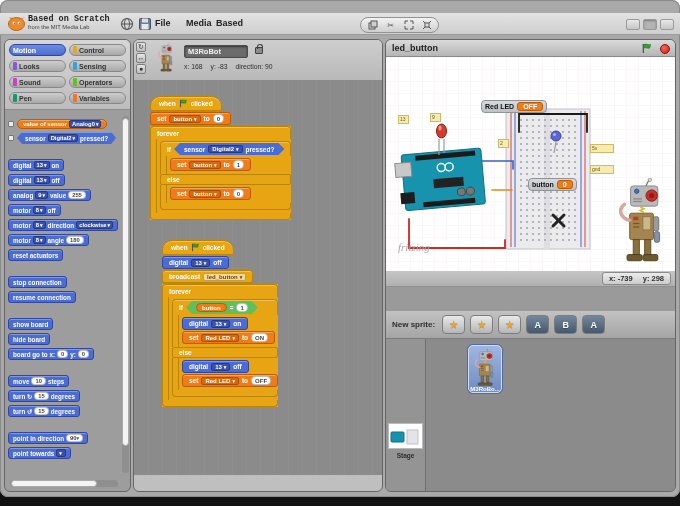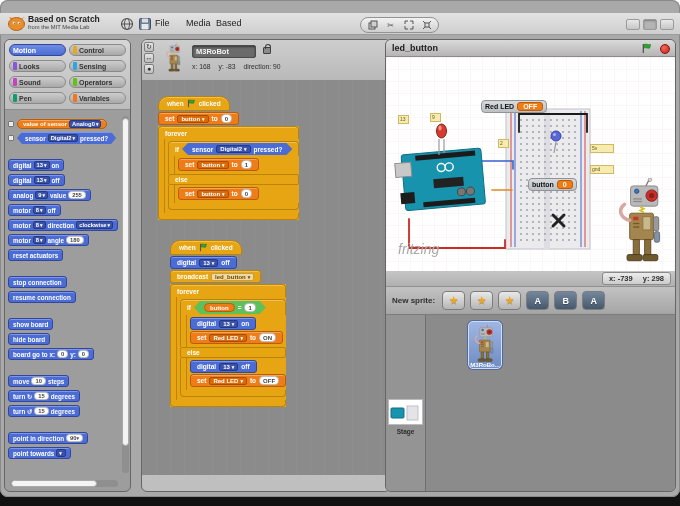--- a/index.html
+++ b/index.html
@@ -7,24 +7,24 @@
   .stagebg{position:absolute;left:0;right:0;bottom:0;height:18px;background:#111;}
   .app{position:relative;width:680px;height:506px;overflow:hidden;background:#fff;}
   .win{position:absolute;left:0;top:0;width:680px;height:497px;background:#a9a9a9;border-radius:8px;overflow:hidden;box-shadow:0 0 0 1px #8a8a8a inset;}
   
   .titlebar{position:absolute;left:0;top:0;right:0;height:13px;background:linear-gradient(#efefef,#d7d7d7);border-bottom:1px solid #b2b2b2;}
   .dot{position:absolute;top:3px;width:7px;height:7px;border-radius:50%;}
   .wtitle{position:absolute;left:0;right:0;top:1px;text-align:center;font-size:8px;color:#4a4a4a;}
   
   .menubar{position:absolute;left:0;top:13px;right:0;height:22px;background:linear-gradient(#e2e2e2,#cfcfcf);border-bottom:1px solid #9b9b9b;}
   .brand{position:absolute;left:28px;top:2px;line-height:1;}
-  .brand .t1{font-size:8.5px;font-weight:bold;color:#222;}
+  .brand .t1{font-size:8.5px;font-weight:bold;color:#222;font-family:Liberation Mono, monospace;}
   .brand .t2{font-size:5.8px;color:#444;margin-top:1px;}
   .mico{position:absolute;top:4px;width:14px;height:14px;}
-  .menu{position:absolute;top:5px;font-size:9px;font-weight:normal;color:#222;cursor:default;}
+  .menu{position:absolute;top:5px;font-size:9px;font-weight:bold;color:#222;cursor:default;}
   .toolpill{position:absolute;left:360px;top:4px;height:16px;border:1px solid #939393;border-radius:9px;background:linear-gradient(#f2f2f2,#cfcfcf);display:flex;align-items:center;padding:0 4px;gap:3px;}
   .toolbtn{width:15px;height:12px;border-radius:3px;display:flex;align-items:center;justify-content:center;font-size:8px;color:#555;}
   .viewbtns{position:absolute;right:6px;top:6px;display:flex;gap:3px;}
   .viewbtn{width:14px;height:11px;border:1px solid #9a9a9a;border-radius:2px;background:linear-gradient(#e8e8e8,#c6c6c6);}
   .viewbtn.sel{background:#b4b4b4;box-shadow:inset 0 1px 2px rgba(0,0,0,.3);}
   
   .panel{position:absolute;top:39px;height:453px;border:1px solid #666;border-radius:6px;overflow:hidden;background:#9d9d9d;box-shadow:inset 0 1px 0 rgba(255,255,255,.25);}
   
   .pal{left:4px;width:127px;}
   .catarea{height:70px;background:linear-gradient(#d6d6d6,#bdbdbd);border-bottom:1px solid #8c8c8c;padding:4px 4px;display:grid;grid-template-columns:1fr 1fr;gap:3px;}
@@ -40,21 +40,21 @@
   .pb.bool{border:none;clip-path:polygon(5px 0,calc(100% - 5px) 0,100% 50%,calc(100% - 5px) 100%,5px 100%,0 50%);padding:2px 8px;background:#4a6cd4;}
   .sg-dd{background:#3952a8;border:1px solid #273a80;border-radius:2px;padding:0 2px;font-size:5.8px;display:inline-flex;align-items:center;gap:1px;min-width:10px;min-height:7px;}
   .sg-dd::after{content:"▾";font-size:5px;}
   .sg-num,.sg-numdd{background:#fff;color:#444;border:1px solid rgba(0,0,0,.25);border-radius:6px;padding:0 3px;font-size:5.8px;min-height:8px;display:inline-flex;align-items:center;}
   .sg-numdd::after{content:"▾";font-size:5px;color:#555;}
   .vsb{position:absolute;right:1px;top:76px;bottom:18px;width:7px;background:#8f8f8f;border-radius:4px;}
   .vsb .thumb{position:absolute;left:0;top:2px;width:7px;height:92%;background:#f4f4f4;border-radius:4px;border:1px solid #aaa;}
   .hsb{position:absolute;left:5px;bottom:4px;height:7px;width:108px;background:#8f8f8f;border-radius:4px;}
   .hsb .thumb{position:absolute;left:1px;top:0;height:7px;width:86px;background:#f4f4f4;border-radius:4px;border:1px solid #aaa;}
   
-  .mid{left:133px;width:250px;background:#bfbfbf;margin-left:8px;}
+  .mid{left:133px;width:250px;background:#bfbfbf;}
   .sphead{position:relative;height:40px;background:linear-gradient(#cecece,#b9b9b9);}
   .rotcol{position:absolute;left:2px;top:2px;display:flex;flex-direction:column;gap:1px;}
   .rotbtn{width:10px;height:10px;border:1px solid #7d7d7d;border-radius:2px;background:linear-gradient(#e6e6e6,#bdbdbd);font-size:7px;line-height:8px;text-align:center;color:#333;}
   .spthumb{position:absolute;left:20px;top:3px;width:24px;height:30px;}
   .spname{position:absolute;left:50px;top:5px;width:64px;height:13px;background:#6b6b6b;border:1px solid #4c4c4c;border-radius:2px;color:#f3f3f3;font-size:7.5px;font-weight:bold;padding:1px 3px;box-shadow:inset 0 1px 2px rgba(0,0,0,.5);}
   .lock{position:absolute;left:121px;top:7px;width:8px;height:7px;background:#8a8a8a;border:1px solid #3f3f3f;border-radius:1px;}
   .lock::before{content:"";position:absolute;left:1px;top:-4px;width:4px;height:4px;border:1px solid #3f3f3f;border-bottom:none;border-radius:3px 3px 0 0;}
   .spinfo{position:absolute;left:50px;top:23px;font-size:6.8px;color:#2e2e2e;display:flex;gap:8px;}
   .tabs{position:relative;height:16px;background:linear-gradient(#bdbdbd,#aaaaaa);display:flex;align-items:flex-end;padding-left:8px;gap:2px;border-bottom:1px solid #7a7a7a;}
   .tab{height:14px;border:1px solid #7a7a7a;border-bottom:none;border-radius:5px 5px 0 0;padding:0 10px;font-size:7.5px;font-weight:bold;color:#4a4a4a;background:linear-gradient(#b2b2b2,#9a9a9a);display:flex;align-items:center;}
@@ -89,24 +89,24 @@
   .right{left:385px;width:291px;display:flex;flex-direction:column;background:#9a9a9a;}
   .stghead{position:relative;height:17px;background:linear-gradient(#dadada,#b5b5b5);border-bottom:1px solid #8a8a8a;}
   .stgtitle{position:absolute;left:6px;top:3px;font-size:9px;font-weight:bold;color:#1d1d1d;}
   .stgflag{position:absolute;right:22px;top:3px;width:12px;height:11px;}
   .stgstop{position:absolute;right:5px;top:4px;width:10px;height:10px;border-radius:50%;background:radial-gradient(circle at 35% 35%,#f26a5e,#c81e12);border:1px solid #8c120a;}
   .stage{position:relative;height:214px;background:#fff;overflow:hidden;background-image:linear-gradient(rgba(205,150,150,.07) 1px,transparent 1px),linear-gradient(90deg,rgba(205,150,150,.07) 1px,transparent 1px);background-size:12px 12px;}
   .watcher{position:absolute;display:flex;align-items:center;gap:3px;background:linear-gradient(#d8dbde,#bcc0c4);border:1px solid #8f9396;border-radius:4px;padding:1px 3px;z-index:5;}
   .wlabel{font-size:7px;font-weight:bold;color:#111;}
   .wvalue{background:#ee7d16;border:1px solid #c05b09;color:#fff;border-radius:3px;padding:0 5px;font-size:7px;font-weight:bold;min-width:14px;text-align:center;}
   .tag{position:absolute;background:#f7ecae;border:1px solid #cdb968;color:#6a5a20;font-size:5px;line-height:7px;padding:0 1px;z-index:4;min-width:11px;height:9px;overflow:hidden;}
-  .fritz{position:absolute;left:12px;top:184px;font-size:14px;font-style:italic;color:#a9a9a9;z-index:4;}
+  .fritz{position:absolute;left:12px;top:184px;font-size:11px;font-style:italic;color:#a9a9a9;z-index:4;font-family:Liberation Serif, serif;}
   .coordbar{position:relative;height:16px;background:linear-gradient(#c6c6c6,#b0b0b0);border-bottom:1px solid #909090;}
   .coords{position:absolute;right:4px;top:1px;background:linear-gradient(#ececec,#cccccc);border:1px solid #8a8a8a;border-radius:3px;padding:1px 6px;display:flex;gap:10px;font-size:7.5px;font-weight:bold;color:#2f2f2f;}
-  .newbar{position:relative;height:28px;background:linear-gradient(#c2c2c2,#a5a5a5);border-bottom:1px solid #7c7c7c;display:flex;align-items:center;gap:5px;padding:0 6px;}
+  .newbar{position:relative;height:28px;background:linear-gradient(#c2c2c2,#a5a5a5);border-bottom:1px solid #7c7c7c;display:flex;align-items:center;gap:5px;padding:0 6px;margin-top:24px;}
   .newlabel{font-size:8px;font-weight:bold;color:#2e2e2e;margin-right:2px;}
   .nbtn{width:23px;height:19px;border:1px solid #7c7c7c;border-radius:4px;background:linear-gradient(#e9e9e9,#b5b5b5);display:flex;align-items:center;justify-content:center;font-size:11px;color:#efa81c;text-shadow:0 1px 0 rgba(0,0,0,.25);}
   .nbtn.dark{background:linear-gradient(#74879c,#46586c);color:#fff;font-size:9px;font-weight:bold;}
   .pane{position:relative;flex:1;background:#8b8b8b;display:flex;}
   .panecol{width:40px;background:#949494;border-right:1px solid #6e6e6e;position:relative;}
   .stgthumb{position:absolute;left:2px;top:84px;width:35px;height:26px;background:#fff;border:1px solid #bbb;}
   .stglabel{position:absolute;left:0;top:113px;width:39px;text-align:center;font-size:6.5px;font-weight:bold;color:#2d2d2d;}
   .spcard{position:absolute;left:42px;top:6px;width:34px;height:48px;border-radius:5px;background:linear-gradient(#9fb6e2,#6e8cc4);border:1px solid #cfdef6;box-shadow:0 0 0 1px #51699c;display:flex;flex-direction:column;align-items:center;}
   .spcardname{font-size:6px;font-weight:bold;color:#fff;margin-top:-2px;}
 </style>

